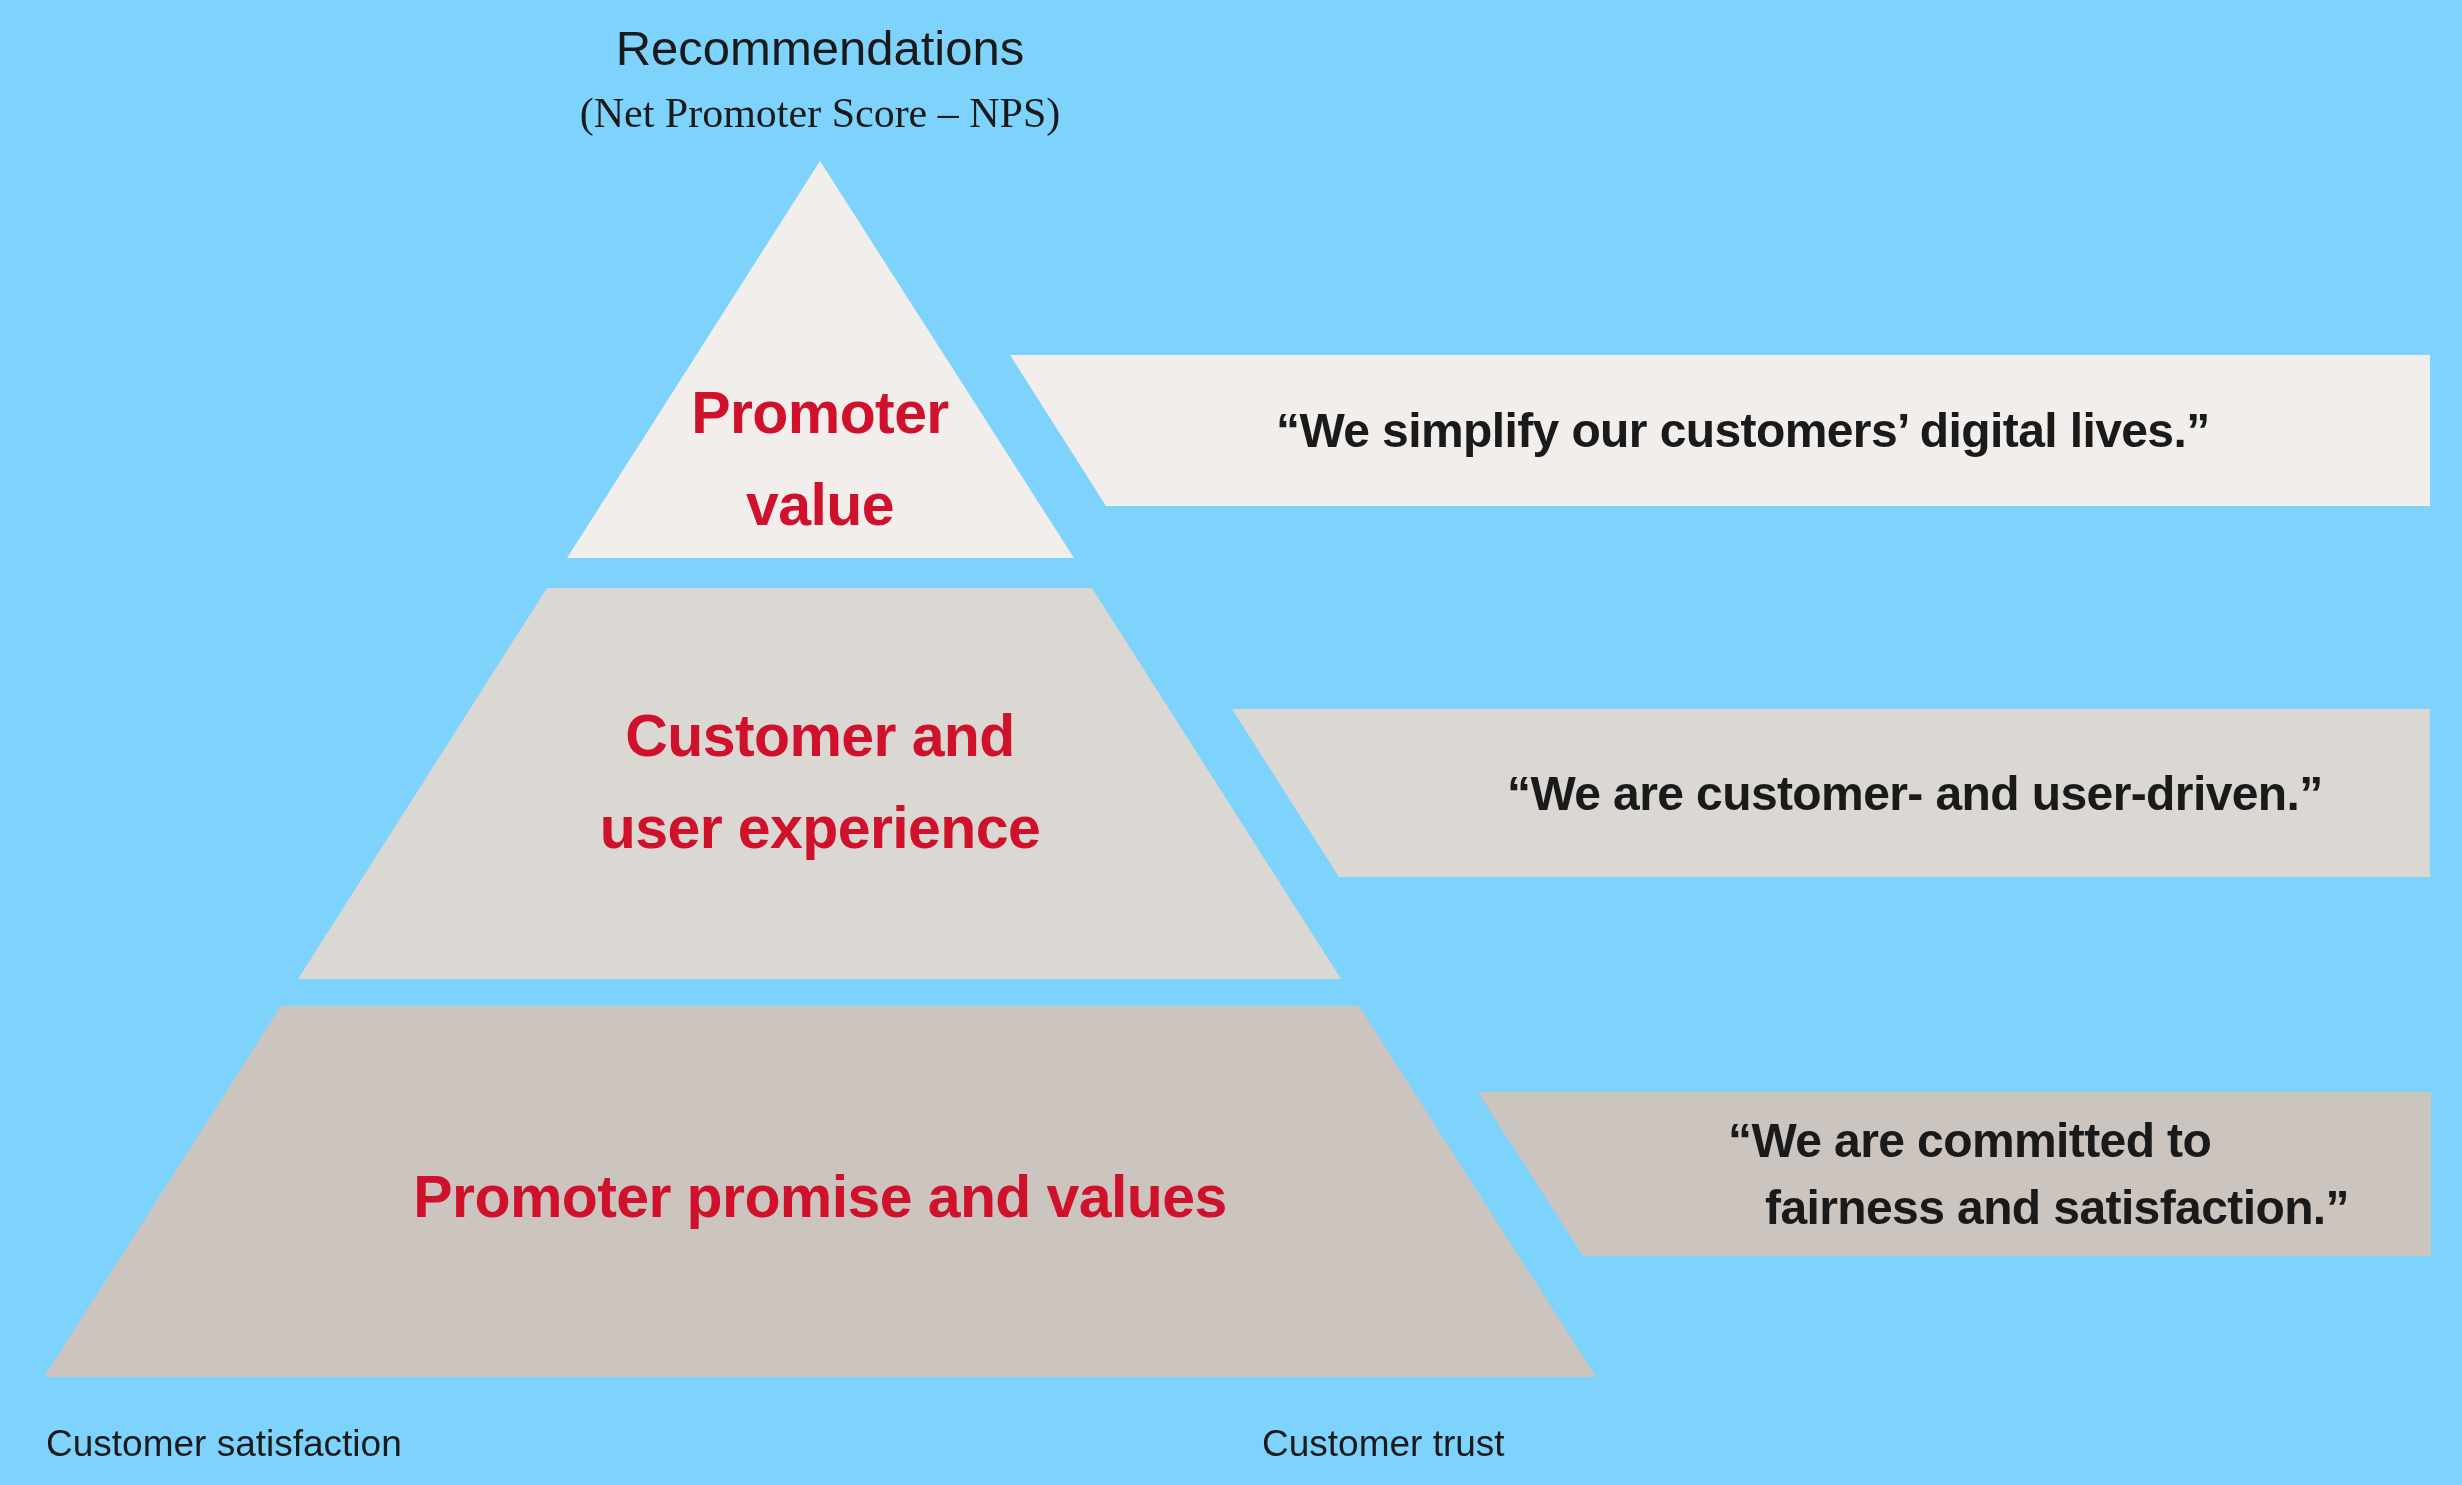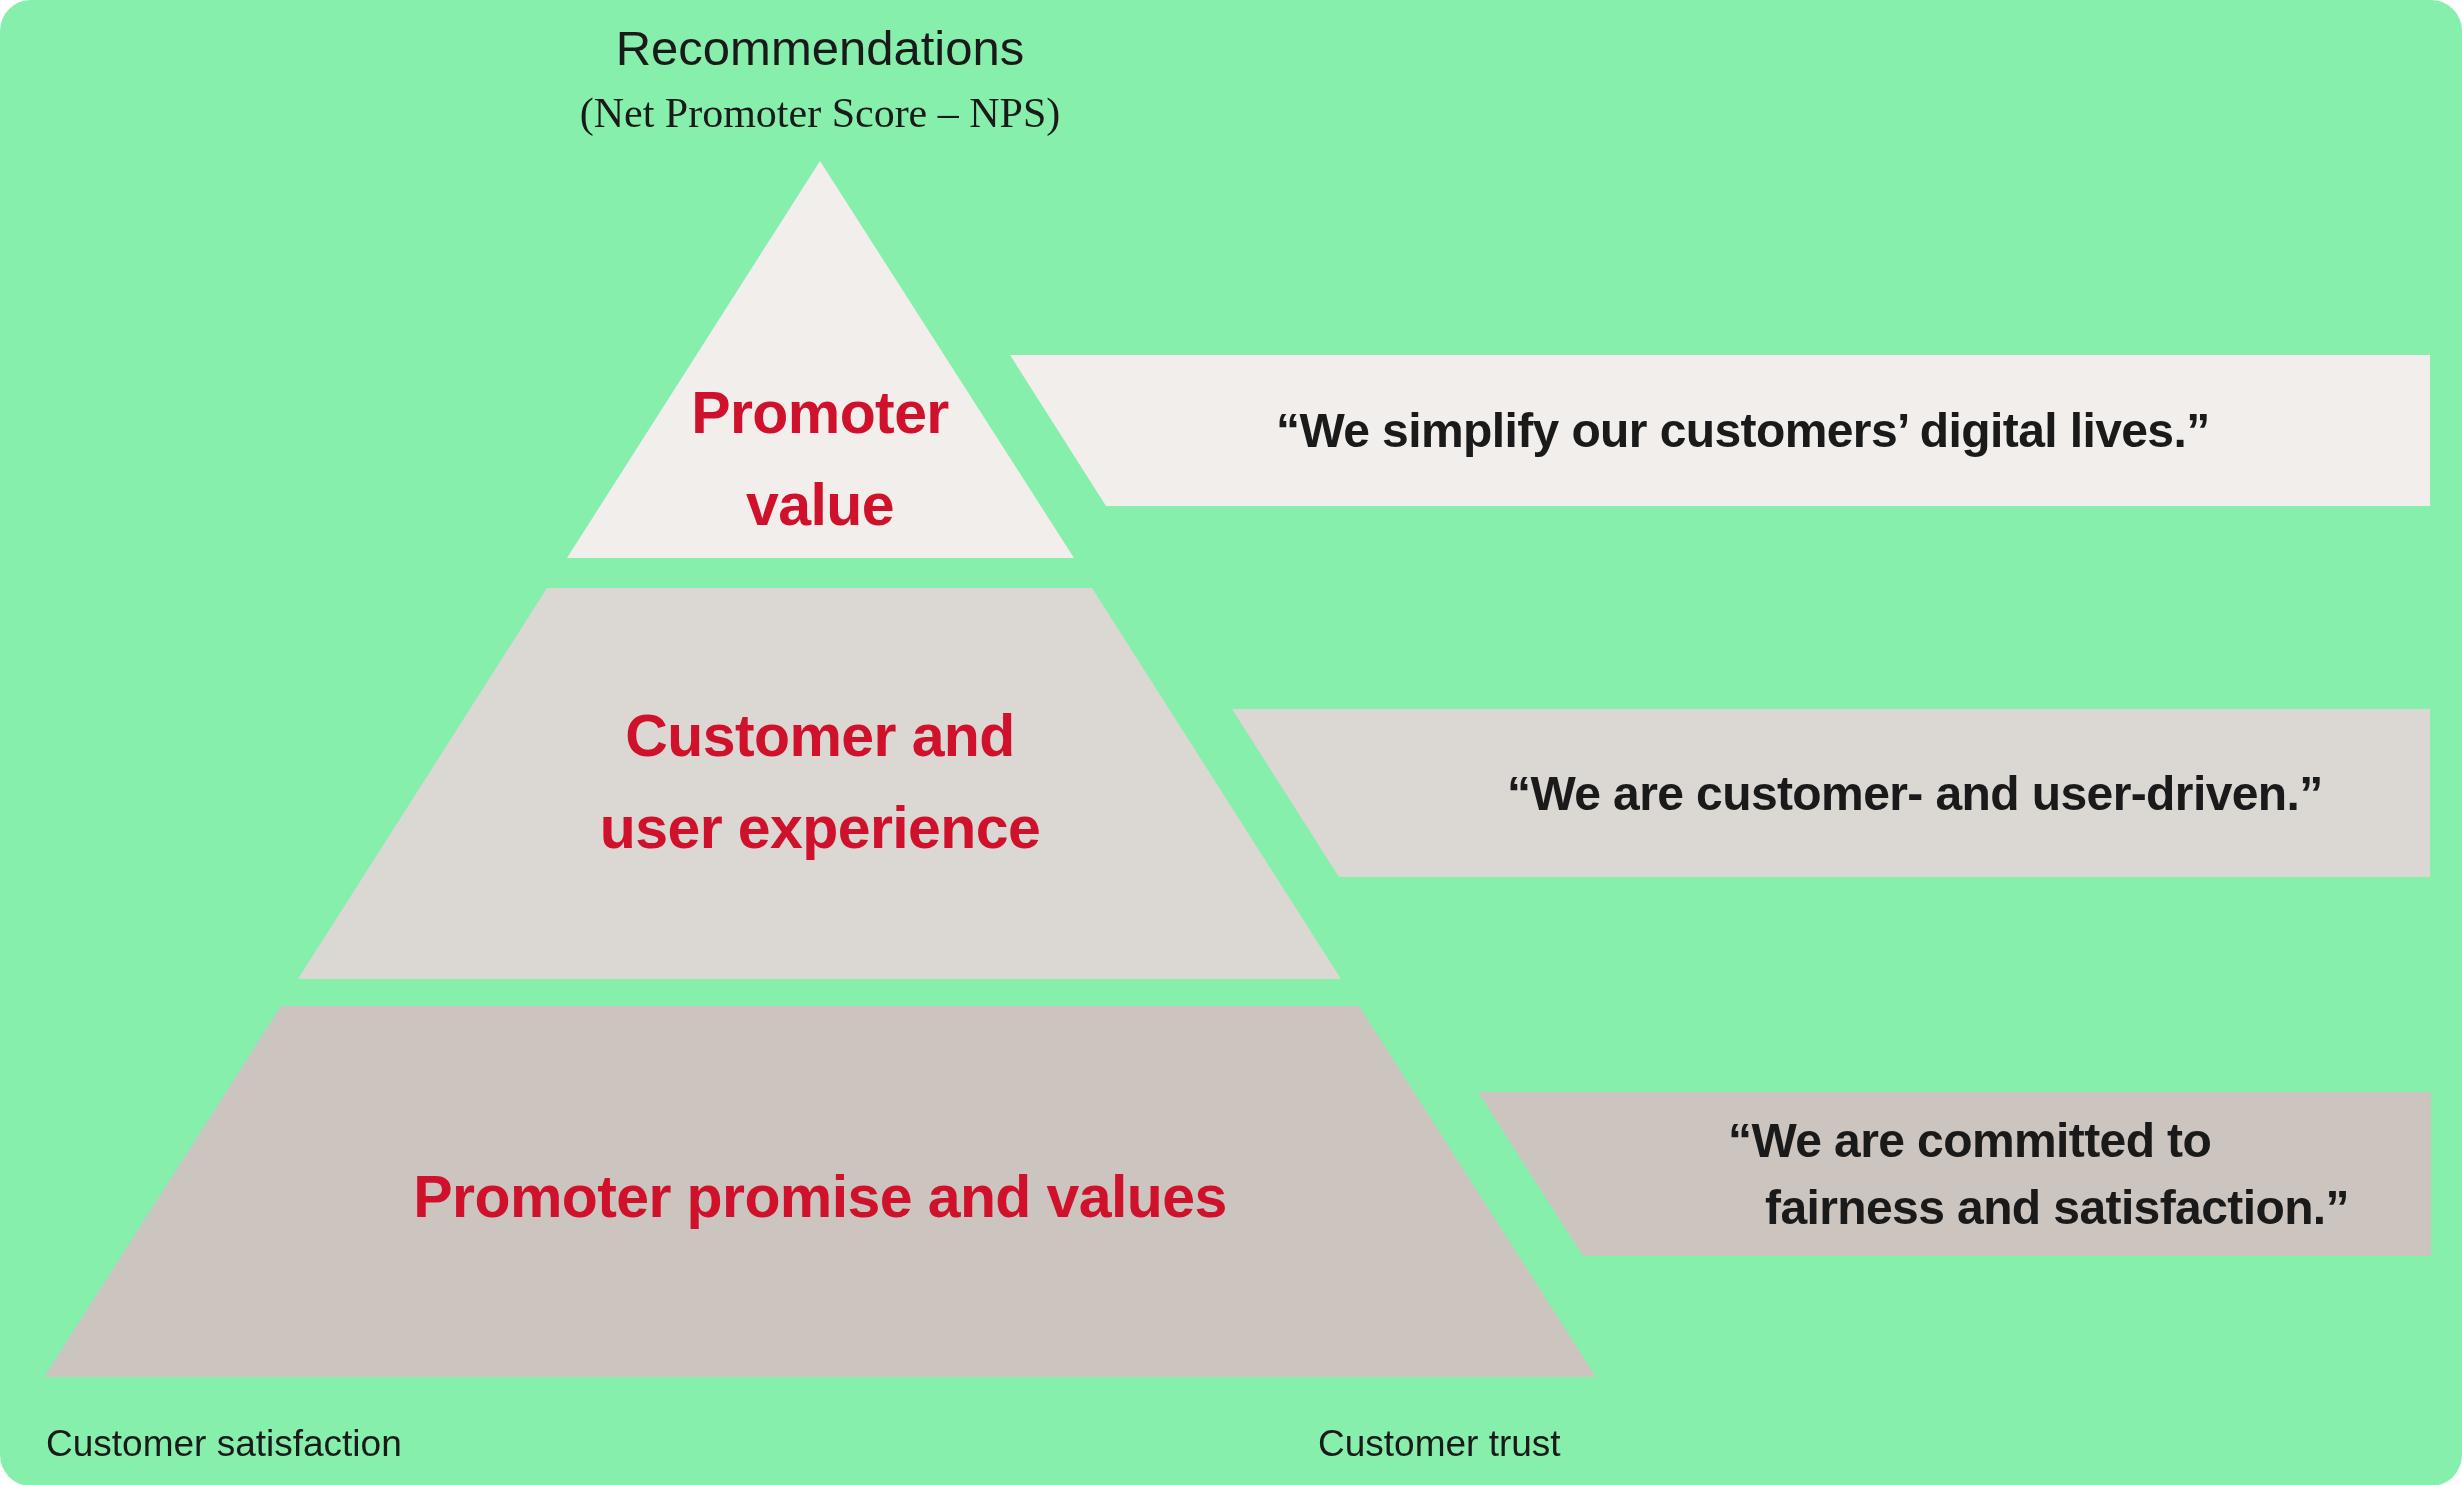--- a/index.html
+++ b/index.html
@@ -1,23 +1,22 @@
 <!DOCTYPE html>
 <html style="font-size:10.3px"><head>
 <meta charset="utf-8">
 <style>
   html,body{margin:0;padding:0;background:#ffffff;}
   #canvas{
     position:relative;
     width:2462px;height:1486px;
-    background:#86efac;
+    background:#7dd3fc;
     font-family:"Liberation Sans", sans-serif;
     color:#1a1a1a;
     overflow:hidden;
-    border-radius:31px;
   }
   .abs{position:absolute;}
 
   
   #title-block{left:402px;top:13px;width:836px;text-align:center;}
   #diagram-title{font-size:49px;font-weight:400;line-height:71px;color:#1a1a1a;}
   #diagram-subtitle{font-size:42px;font-weight:400;line-height:58px;color:#1a1a1a;font-family:Liberation Serif, serif;}
 
   
   .tier{position:absolute;}
@@ -89,21 +88,21 @@
   
   .axis-label{
     position:absolute;
     top:1415px;
     font-size:37px;
     font-weight:400;
     color:#1a1a1a;
     line-height:58px;
   }
   #axis-label-left{left:46px;}
-  #axis-label-right{left:1318px;}
+  #axis-label-right{left:1262px;}
 </style>
 </head>
 <body>
 
 <div id="canvas">
 
   <div class="abs" id="title-block">
     <div id="diagram-title">Recommendations</div>
     <div id="diagram-subtitle">(Net Promoter Score – NPS)</div>
   </div>

